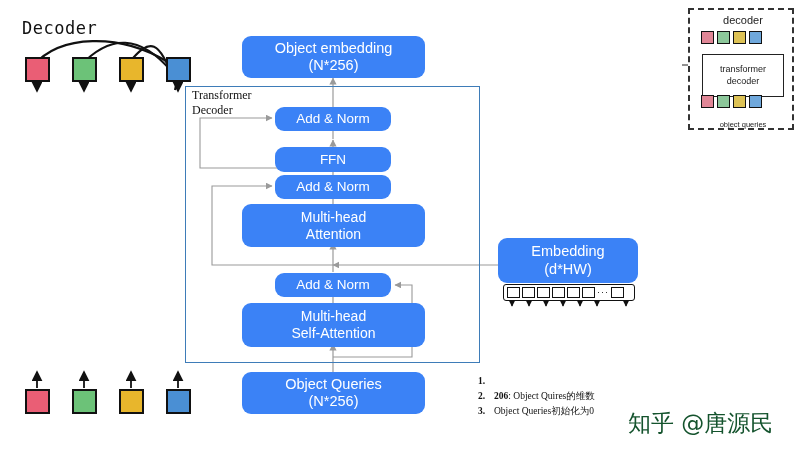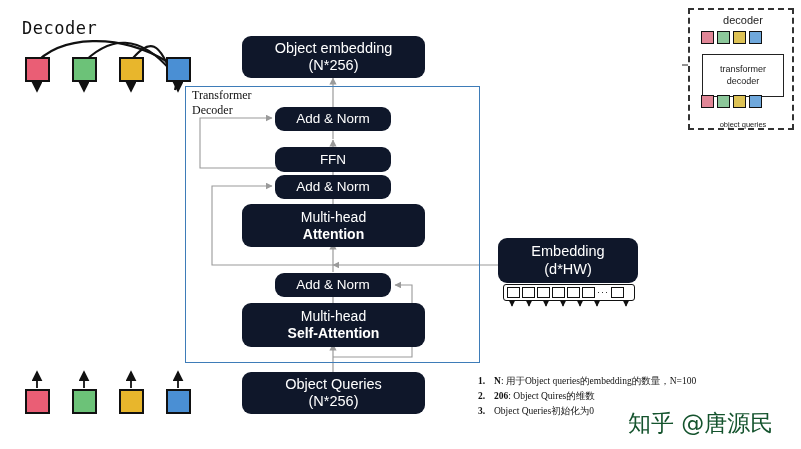--- a/index.html
+++ b/index.html
@@ -11,34 +11,34 @@
     overflow:hidden;
   }
   .canvas{position:absolute;left:0;top:0;width:801px;height:449px;}
 
   
   .abs{position:absolute;}
 
   
   .blue-box{
     position:absolute;
-    background:#0f172a;
+    background:#3b82f6;
     border-radius:9px;
     color:#ffffff;
     display:flex;
     flex-direction:column;
     align-items:center;
     justify-content:center;
     text-align:center;
     line-height:1.18;
     box-sizing:border-box;
   }
   .blue-box .l1{display:block;}
   .blue-box .l2{display:block;}
-  .bold{font-weight:bold;}
+  .bold{font-weight:normal;}
 
   
   #decoder-title{
     left:22px;top:18px;
     font-size:17px;
     color:#111;
     font-family:"DejaVu Sans Mono", monospace;
     letter-spacing:0.5px;
   }
 
@@ -340,21 +340,20 @@
   <div class="sq-sm" style="left:749px;top:31px;background:#6fa8dc;"></div>
 
   <div class="sq-sm" style="left:701px;top:95px;background:#e08696;"></div>
   <div class="sq-sm" style="left:717px;top:95px;background:#8cc79a;"></div>
   <div class="sq-sm" style="left:733px;top:95px;background:#ddc255;"></div>
   <div class="sq-sm" style="left:749px;top:95px;background:#6fa8dc;"></div>
 
   <div id="notes">
     <div class="n-row">
       <span class="n-idx">1.</span>
-      <span><span class="mono-b">N</span><span>:</span> <span>用于Object queries的embedding的数量，N=100</span></span>
     </div>
     <div class="n-row">
       <span class="n-idx">2.</span>
       <span><span class="mono-b">206</span><span>:</span> <span>Object Quires的维数</span></span>
     </div>
     <div class="n-row">
       <span class="n-idx">3.</span>
       <span><span>Object Queries初始化为0</span></span>
     </div>
   </div>

